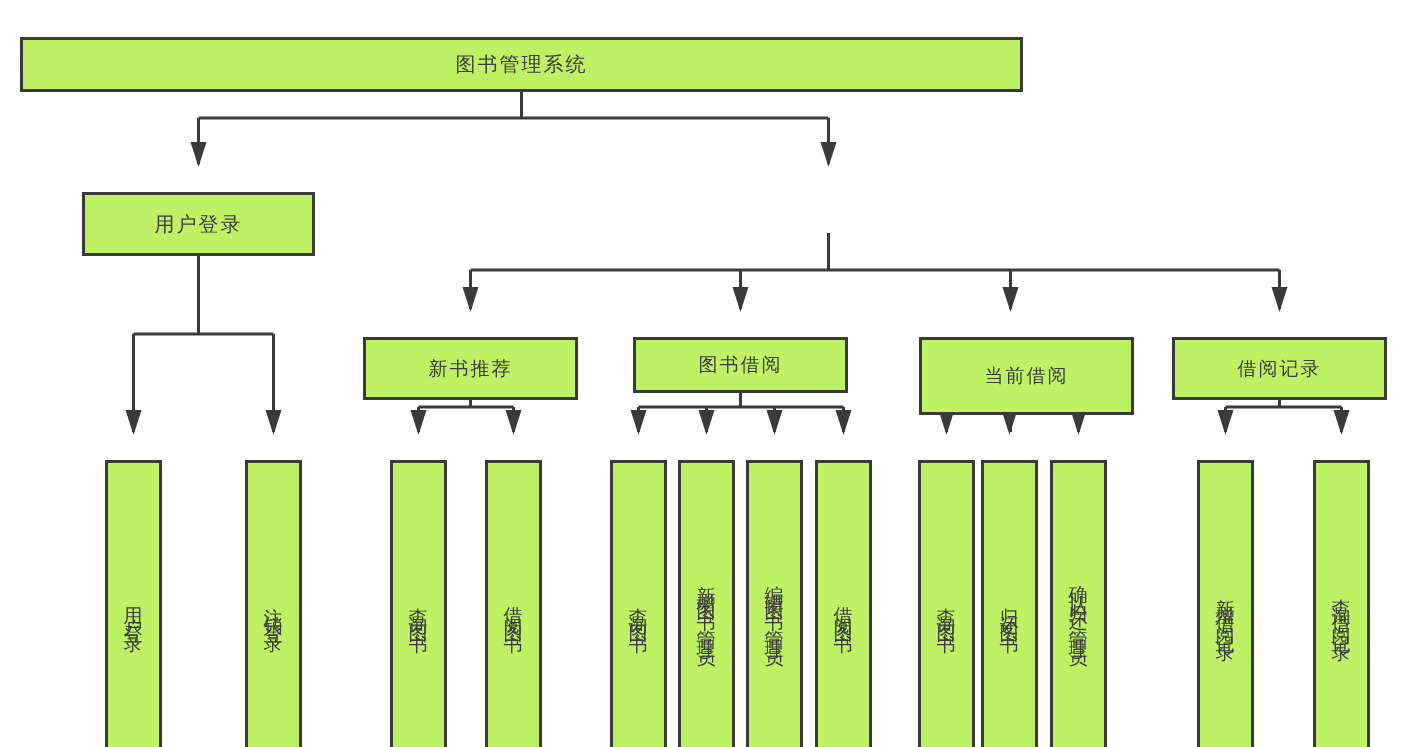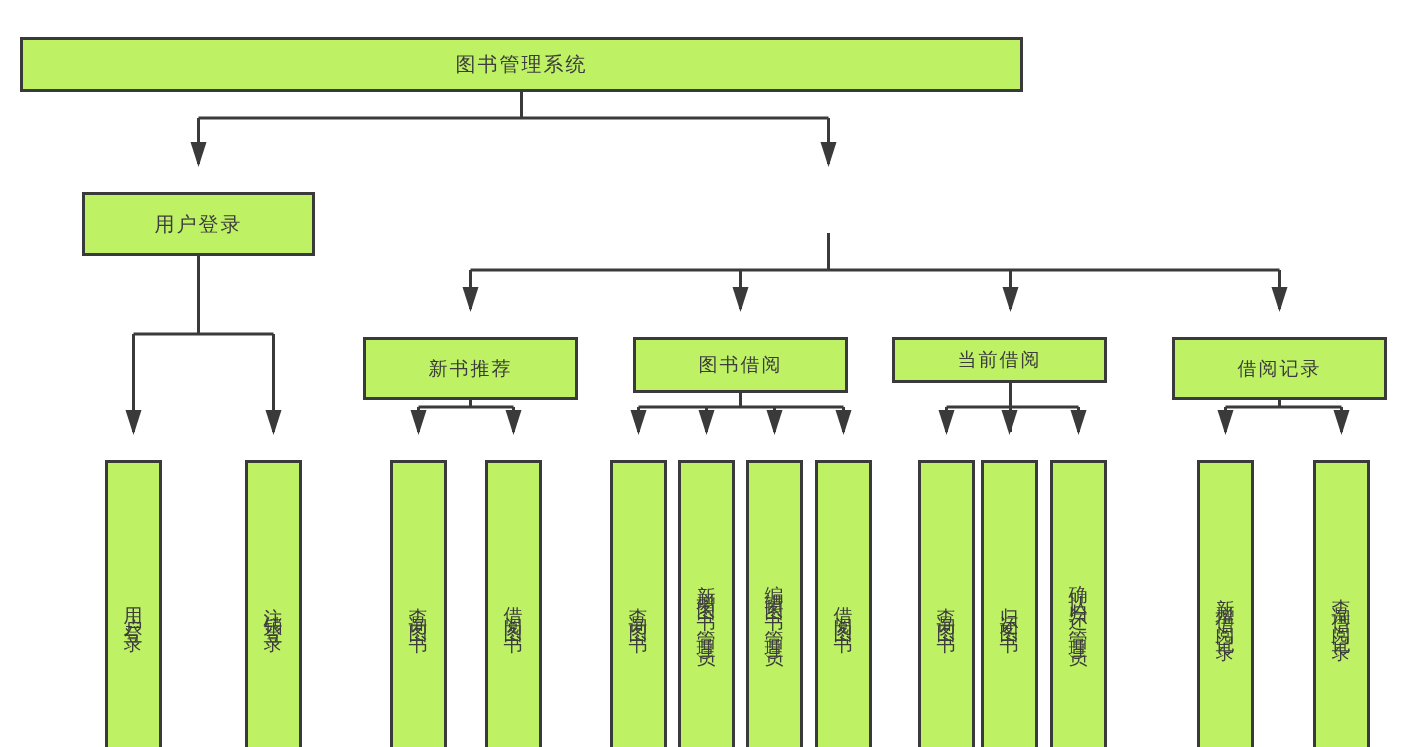--- a/index.html
+++ b/index.html
@@ -114,21 +114,21 @@
   <div class="box" style="left:82px; top:168px; width:233px; height:64px;">
     <span class="h-label">用户登录</span>
   </div>
 
   <div class="box lvl3" style="left:363px; top:313px; width:215px; height:63px;">
     <span class="h-label">新书推荐</span>
   </div>
   <div class="box lvl3" style="left:633px; top:313px; width:215px; height:56px;">
     <span class="h-label">图书借阅</span>
   </div>
-  <div class="box lvl3" style="left:892px; top:313px; width:215px; height:46px;">
+  <div class="box lvl3" style="left:919px; top:313px; width:215px; height:78px;">
     <span class="h-label">当前借阅</span>
   </div>
   <div class="box lvl3" style="left:1172px; top:313px; width:215px; height:63px;">
     <span class="h-label">借阅记录</span>
   </div>
 
   <div class="box leaf" style="left:105px;">
     <span class="v-label">用户登录</span>
   </div>
   <div class="box leaf" style="left:245px;">

